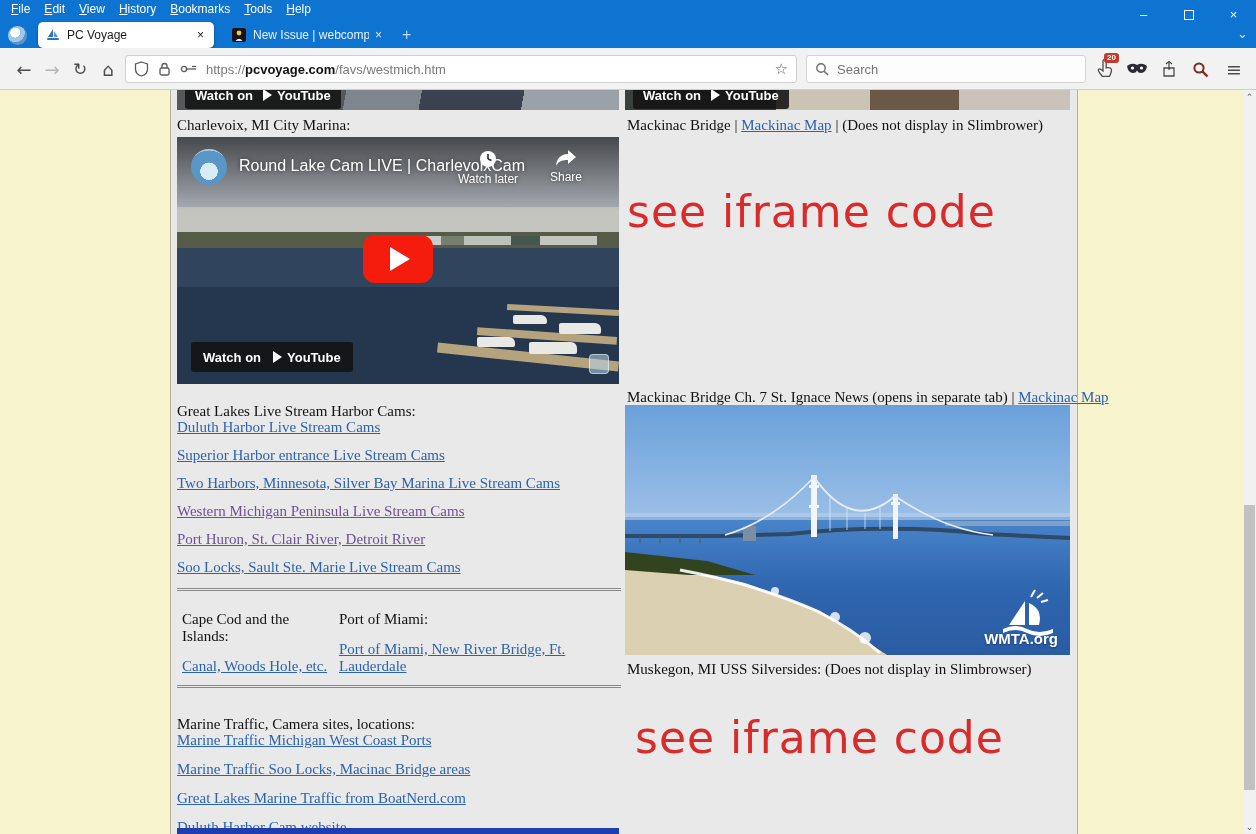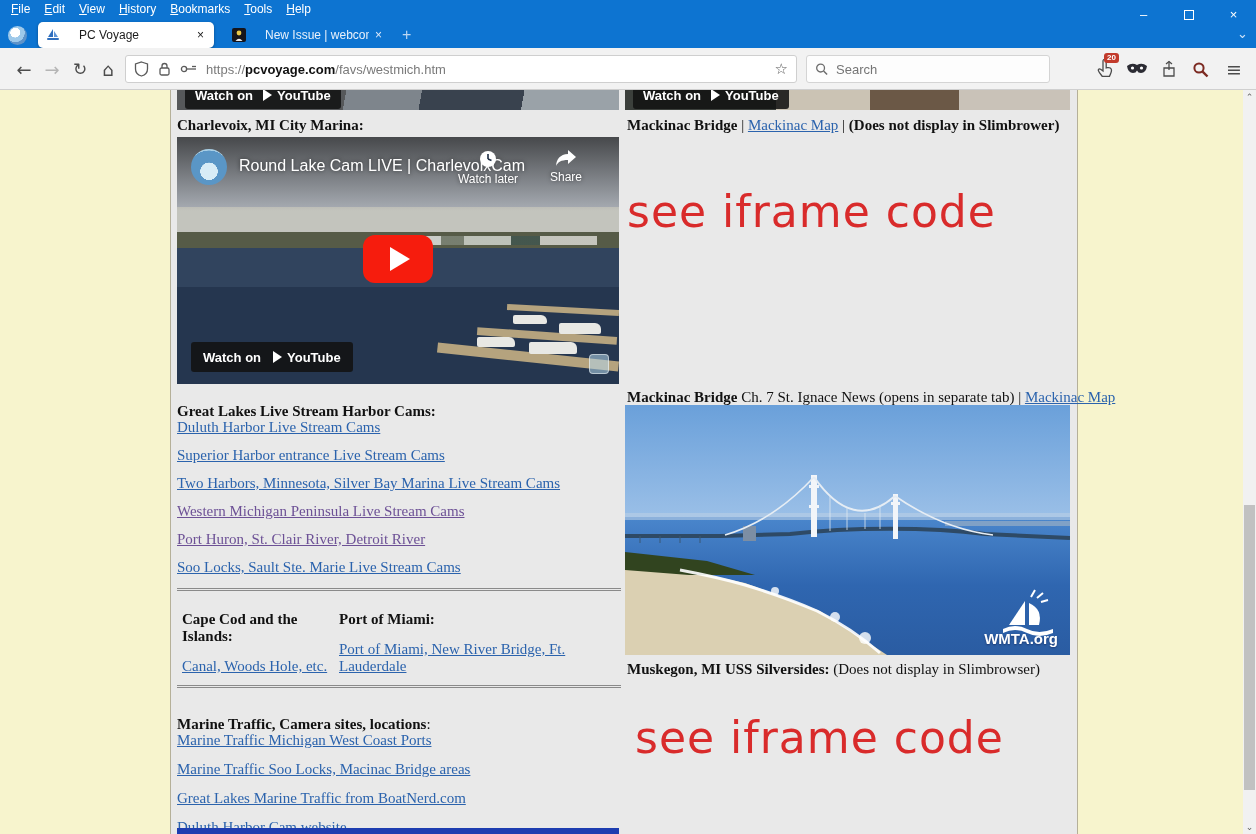--- a/index.html
+++ b/index.html
@@ -11,55 +11,55 @@
   .menubar { position:absolute; top:0; left:4px; height:18px; display:flex; align-items:center; }
   .menu-item { display:inline-block; color:#fff; font-size:12px; padding:0 7px; cursor:default; }
   .menu-item::first-letter { text-decoration:underline; }
   .win-controls { position:absolute; top:0; right:0; display:flex; }
   .win-btn { width:45px; height:29px; color:#fff; font-size:13px; display:flex; align-items:center; justify-content:center; }
   .restore-glyph { width:10px; height:10px; border:1px solid #fff; position:relative; }
   .tabs-chevron { position:absolute; top:26px; right:8px; color:#cfe4f8; font-size:13px; }
   .tab { position:absolute; top:22px; height:26px; display:flex; align-items:center; font-size:12px; padding:0 8px; border-radius:5px; }
   .tab.active { left:38px; width:176px; background:#fff; color:#1b1b1b; box-shadow:0 1px 3px rgba(0,0,0,.35); }
   .tab.inactive { left:224px; width:168px; color:#e9f1fb; }
-  .tab .tab-title { flex:1; white-space:nowrap; overflow:hidden; margin-left:19px; }
+  .tab .tab-title { flex:1; white-space:nowrap; overflow:hidden; margin-left:7px; }
   .tab .tab-close { font-size:12px; padding:0 2px; margin-left:4px; }
   .tab.inactive .tab-close { color:#dfeafa; }
   .browser-logo { position:absolute; top:26px; left:8px; width:19px; height:19px; border-radius:50%;
       background:radial-gradient(circle at 38% 35%, #ffffff 0 28%, #9ec9ea 29% 55%, #5e93c9 56% 100%); }
   .newtab-btn { position:absolute; top:26px; left:402px; color:#bcd7f2; font-size:16px; }
 
   
   .toolbar { position:absolute; top:48px; left:0; width:1256px; height:42px; background:#f2f2f2; border-bottom:1px solid #cfcfcf; }
   .tool-ic { position:absolute; top:0; height:42px; display:flex; align-items:center; justify-content:center; color:#4c4c4c; }
   .glyph { font-family:"DejaVu Sans",sans-serif; }
   .urlbar { position:absolute; top:7px; left:125px; width:672px; height:28px; background:#fff; border:1px solid #cfcfcf; border-radius:3px; display:flex; align-items:center; padding:0 8px; }
   .urlbar svg { flex:none; }
   .url-text { font-size:13px; color:#7a7a7a; margin-left:8px; white-space:nowrap; overflow:hidden; flex:1; }
   .url-domain { color:#111; font-weight:bold; }
-  .searchbox { position:absolute; top:7px; left:806px; width:244px; height:28px; background:#fdfdfd; border:1px solid #d4d4d4; border-radius:3px; display:flex; align-items:center; padding:0 8px; }
+  .searchbox { position:absolute; top:7px; left:806px; width:280px; height:28px; background:#fdfdfd; border:1px solid #d4d4d4; border-radius:3px; display:flex; align-items:center; padding:0 8px; }
   .searchbox input { border:none; outline:none; background:transparent; font-size:13px; color:#555; margin-left:8px; width:220px; font-family:"Liberation Sans",sans-serif; }
   .badge { position:absolute; top:5px; left:14px; background:#c23a2b; color:#fff; font-size:8px; line-height:10px; padding:0 3px; border-radius:3px; font-weight:bold; }
 
   
   .content { position:absolute; top:90px; left:0; width:1243px; height:744px; background:#f7f4cd; }
   .page-table { position:absolute; left:170px; top:0; width:908px; height:744px; background:#e9e9e9; border-left:1px solid #b5b099; border-right:1px solid #b5b099; display:flex; font-family:"Liberation Serif",serif; font-size:15px; color:#111; }
   .col-left { position:relative; width:454px; padding:0 4px 0 6px; }
   .col-right { position:relative; width:452px; }
   a.plink { color:#2b63ad; text-decoration:underline; cursor:pointer; }
   a.plink.visited { color:#6d5196; }
 
   
   .video-strip { position:relative; width:442px; height:20px; overflow:hidden; background:linear-gradient(100deg,#56585a 0 38%,#7e858c 38% 55%,#39424e 55% 78%,#9aa2a8 78% 100%); }
   .video-strip.right { position:absolute; top:0; left:0; width:445px; background:linear-gradient(90deg,#3c403c 0 34%,#cbc3b4 34% 55%,#6b5846 55% 75%,#c9c2b8 75% 100%); }
   .yt-badge { position:absolute; left:8px; top:-9px; height:28px; background:rgba(18,18,18,.88); border-radius:3px; color:#fff; display:flex; align-items:center; padding:0 10px; font-family:"Liberation Sans",sans-serif; font-size:13px; font-weight:bold; white-space:nowrap; }
   .yt-badge .play-glyph { width:0; height:0; border-left:9px solid #fff; border-top:6px solid transparent; border-bottom:6px solid transparent; margin:0 5px 0 10px; }
 
   
-  .h-serif { font-weight:bold; font-size:15px; }
+  .h-serif { font-weight:normal; font-size:15px; }
 
   
   .player { position:relative; width:442px; height:247px; margin-top:3px; background:#1d2d44; overflow:hidden; cursor:pointer; }
   .scene { position:absolute; inset:0;
      background:linear-gradient(180deg,#a9aeb5 0 70px,#c3c4bd 70px 95px,#565b47 95px 111px,#31445e 111px 150px,#25364f 150px 247px); }
   .far-buildings { position:absolute; top:99px; left:230px; width:190px; height:9px; background:linear-gradient(90deg,#dfe2df 0 18%,#7d8577 18% 30%,#cfd4cd 30% 55%,#41564f 55% 70%,#d8d8d2 70% 100%); opacity:.85; }
   .dock { position:absolute; background:#b5a37e; }
   .boat { position:absolute; background:#e8e8e4; border-radius:2px 6px 2px 2px; }
   .player-grad { position:absolute; top:0; left:0; right:0; height:74px; background:linear-gradient(180deg,rgba(10,10,10,.62),rgba(10,10,10,0)); }
   .avatar { position:absolute; top:12px; left:14px; width:36px; height:36px; border-radius:50%;

